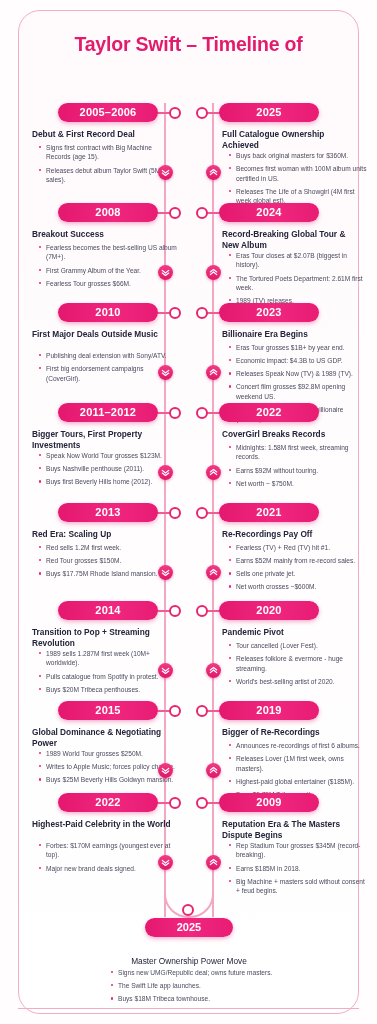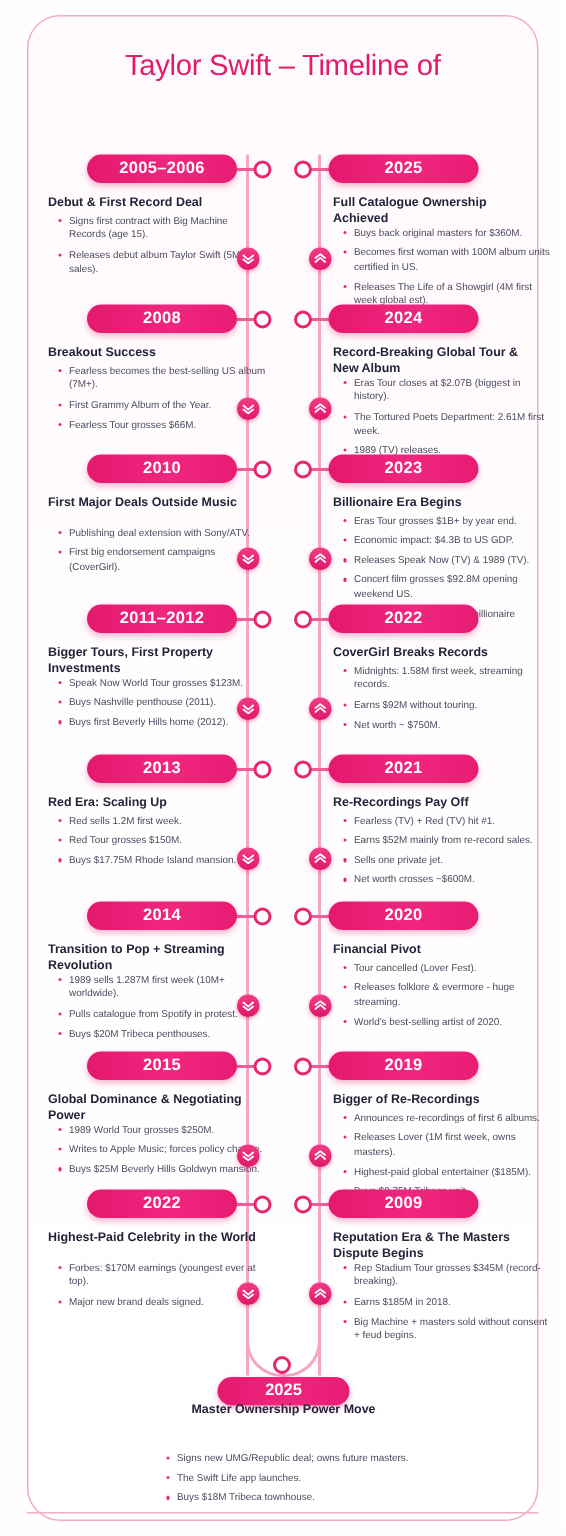--- a/index.html
+++ b/index.html
@@ -22,21 +22,21 @@
     border-radius: 22px;
     background: linear-gradient(180deg,#fffafc 0%, #fffdfe 55%, #ffffff 100%);
   }
   .title {
     position: absolute;
     left: 30px; top: 32px;
     width: 317px;
     text-align: center;
     color: #e31b6d;
     font-size: 19.5px;
-    font-weight: normal;
+    font-weight: bold;
     line-height: 1.27;
     letter-spacing: -0.2px;
   }
 
   
   .spine {
     position: absolute;
     width: 2px;
     background: #f4a7c3;
   }
@@ -150,25 +150,25 @@
     left: 145px; top: 0;
     width: 88px; height: 19px;
     border-radius: 11px;
     background: linear-gradient(90deg,#e4186e,#f0267f,#e81c73);
     box-shadow: 0 2px 4px rgba(227,27,109,.33);
     color: #fff; font-size: 11px; font-weight: bold;
     line-height: 19px; text-align: center;
   }
   .bottom .entry-title-b {
     position: absolute;
-    left: 89px; top: 16px;
+    left: 89px; top: 38px;
     width: 200px;
     text-align: center;
     color: #23243a;
-    font-size: 8.3px; font-weight: bold; line-height: 1.32;
+    font-size: 8.3px; font-weight: normal; line-height: 1.32;
   }
   .bottom .bullets-b {
     position: absolute;
     left: 110px; top: 50px;
     width: 170px;
   }
   .footer-rule {
     position: absolute;
     left: 18px; top: 1008px;
     width: 341px; height: 1.4px;
@@ -331,21 +331,21 @@
           <div class="bullet">Fearless (TV) + Red (TV) hit #1.</div>
           <div class="bullet">Earns $52M mainly from re-record sales.</div>
           <div class="bullet">Sells one private jet.</div>
           <div class="bullet">Net worth crosses ~$600M.</div>
         </div>
       </div>
       <div class="side right" style="top: 601px;">
         <div class="arm"></div>
         <div class="node"></div>
         <div class="pill">2020</div>
-        <div class="entry-title">Financial Pivot</div>
+        <div class="entry-title">Pandemic Pivot</div>
         <div class="bullets" style="top: 40px;">
           <div class="bullet">Tour cancelled (Lover Fest).</div>
           <div class="bullet">Releases folklore &amp; evermore - huge streaming.</div>
           <div class="bullet">World's best-selling artist of 2020.</div>
         </div>
       </div>
       <div class="side right" style="top: 701px;">
         <div class="arm"></div>
         <div class="node"></div>
         <div class="pill">2019</div>

